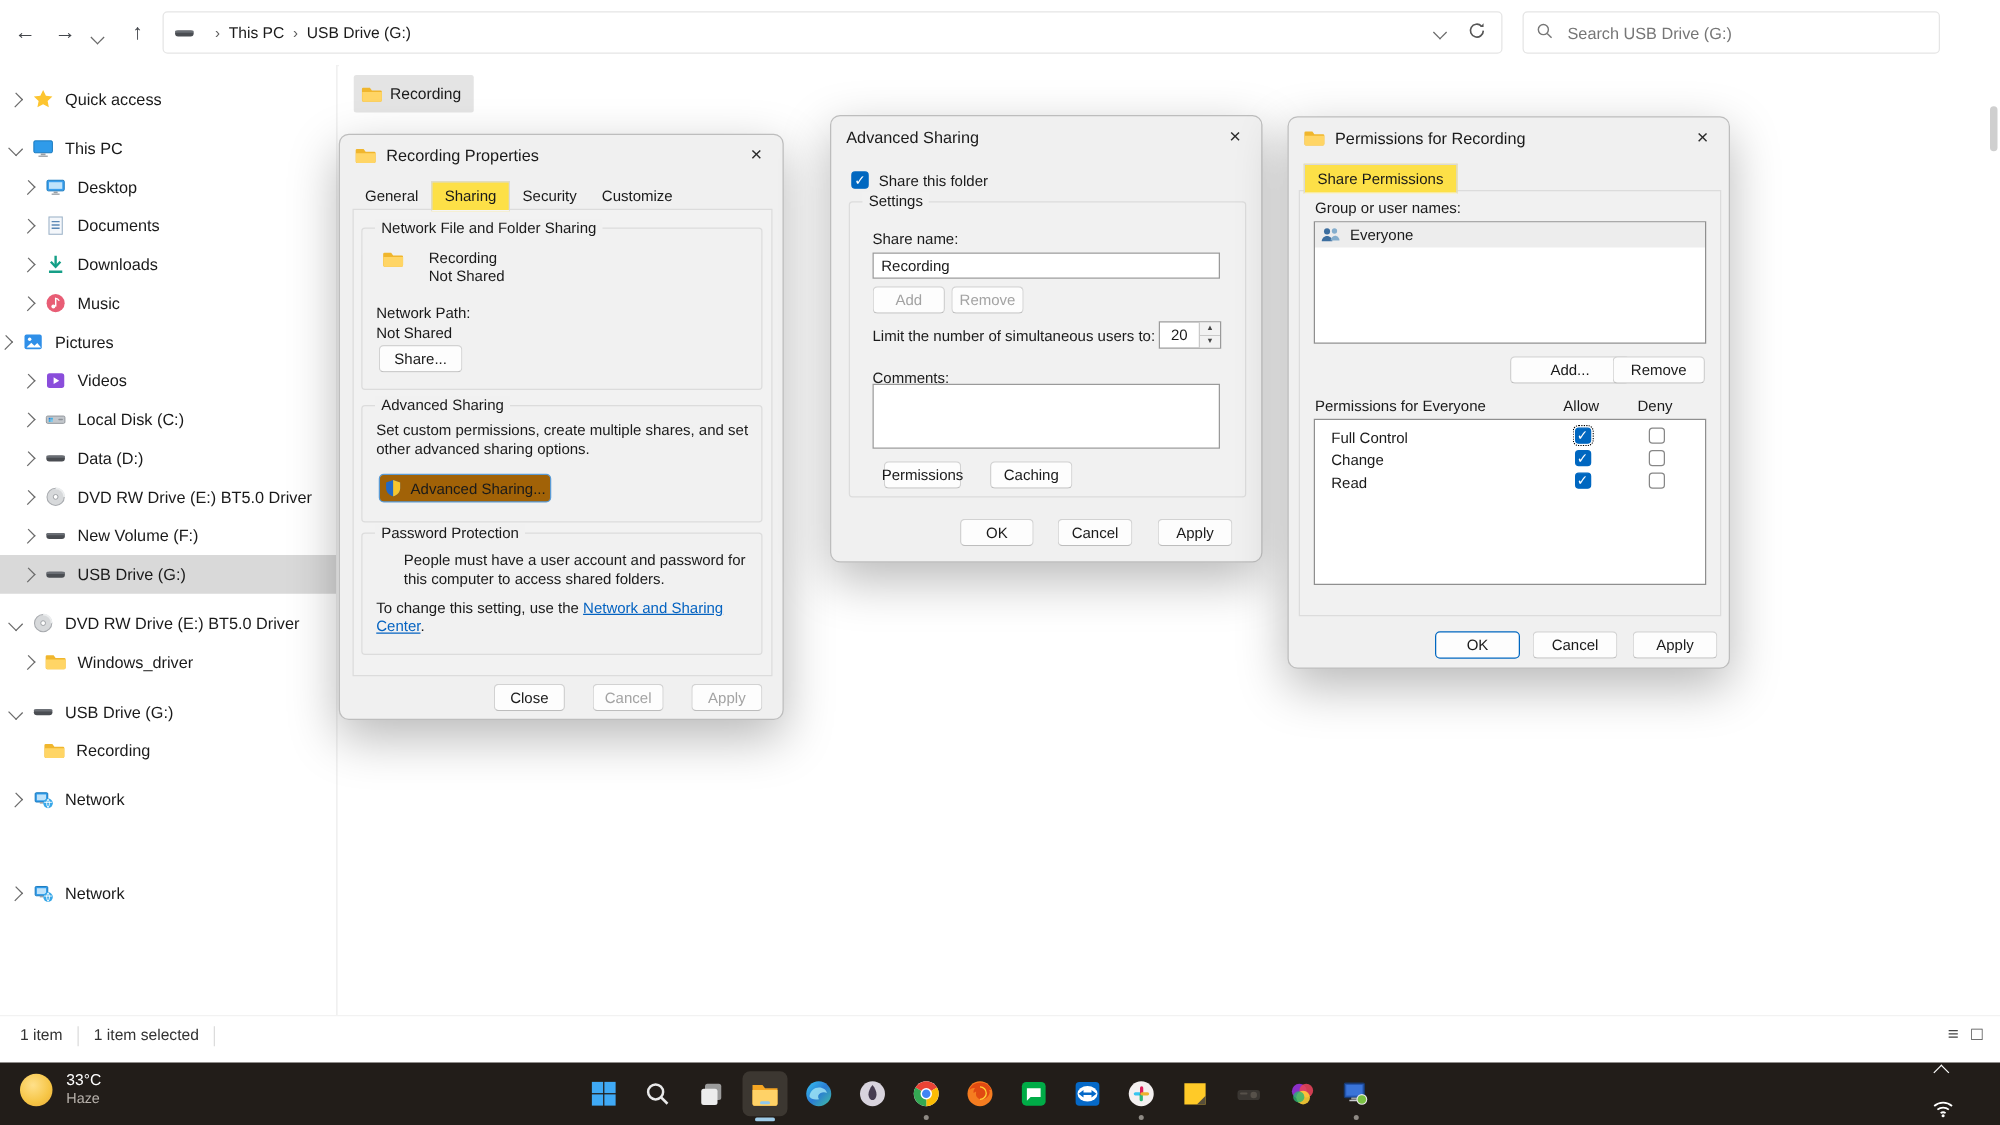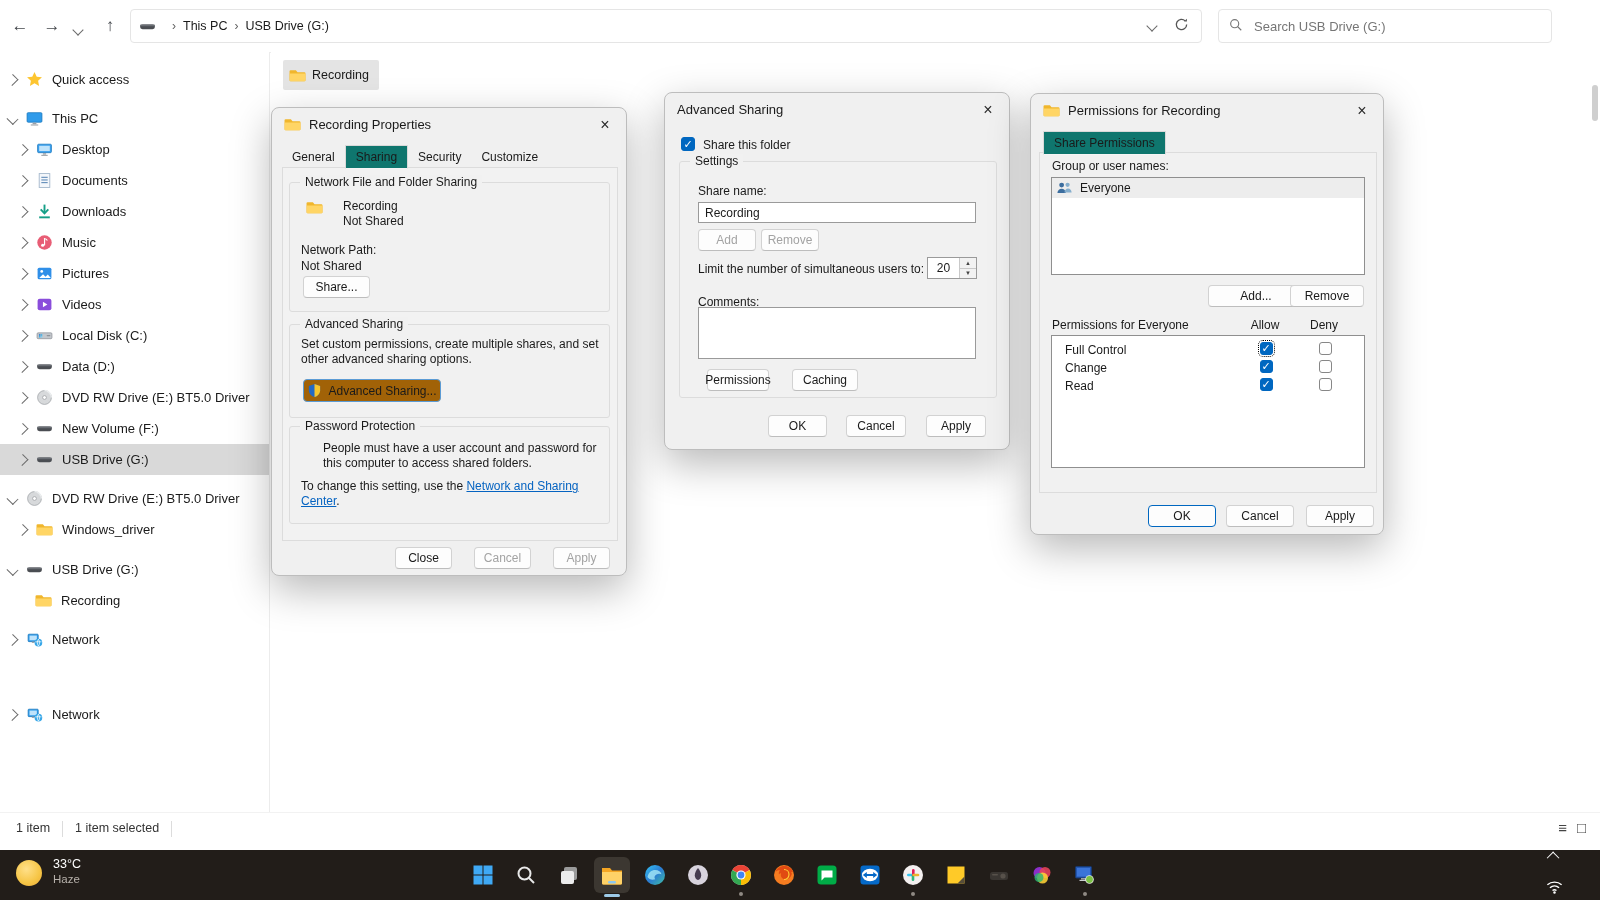--- a/index.html
+++ b/index.html
@@ -38,21 +38,21 @@
     display:flex;align-items:flex-start;padding:8px 14px 0 16px;box-sizing:border-box;font-size:12.5px;color:#333;}
   .stat-div{width:1px;height:16px;background:#dcdcdc;margin:0 12px;}
   #view-toggles{margin-left:auto;display:flex;gap:10px;color:#444;font-size:15px;margin-top:-2px;}
   
   .dlg{position:absolute;background:#f0f0f0;border:1px solid #bdbdbd;border-radius:8px;
     box-shadow:0 14px 40px rgba(0,0,0,.28);overflow:hidden;}
   .dlg-title{display:flex;align-items:center;height:33px;padding:0 6px 0 12px;font-size:13px;}
   .dlg-title .s-icon{margin-right:8px;}
   .dlg-x{margin-left:auto;width:30px;text-align:center;font-size:16px;color:#2b2b2b;}
   .tab{display:inline-block;font-size:12px;padding:4px 10px;color:#1a1a1a;}
-  .tab.active{background:#0f766e;border:1px solid #d9d9d9;border-bottom:1px solid #f5f5f5;position:relative;z-index:2;}
+  .tab.active{background:#fde047;border:1px solid #d9d9d9;border-bottom:1px solid #f5f5f5;position:relative;z-index:2;}
   .page{position:absolute;border:1px solid #dcdcdc;background:#f2f2f2;}
   .gb{position:absolute;border:1px solid #dcdcdc;border-radius:3px;}
   .gb-t{position:absolute;top:-8px;left:10px;background:#f1f1f1;padding:0 5px;font-size:12px;white-space:nowrap;}
   .btn{position:absolute;height:22px;background:#fdfdfd;border:1px solid #d2d2d2;border-bottom-color:#bdbdbd;border-radius:4px;
     font-size:12px;color:#1a1a1a;display:flex;align-items:center;justify-content:center;box-sizing:border-box;}
   .btn.disabled{color:#a3a3a3;}
   .btn.default{border:1px solid #0067c0;}
   .btn.uac{background:#a16207;border:1px solid #5b9bd5;}
   .btn.uac svg{width:15px;height:15px;margin-right:6px;}
   .cb{display:inline-flex;width:14px;height:14px;border-radius:3px;align-items:center;justify-content:center;
@@ -73,21 +73,21 @@
   #spin-btns span:first-child{border-bottom:1px solid #c9c9c9;}
   
   .perm-row{position:relative;height:18px;display:flex;align-items:center;font-size:12px;}
   .perm-row .pname{margin-left:13px;}
   .perm-cell{position:absolute;width:40px;display:flex;justify-content:center;top:1px;}
   .perm-cell .cb{width:13px;height:13px;}
   .ev-row{height:20px;display:flex;align-items:center;background:#ededed;padding-left:4px;font-size:12px;}
   .ev-row .s-icon{margin-right:7px;}
   
   #taskbar{position:absolute;left:0;top:850px;width:1600px;height:50px;background:#221d19;}
-  #weather{position:absolute;left:16px;top:7px;display:flex;align-items:flex-end;color:#fff;}
+  #weather{position:absolute;left:16px;top:7px;display:flex;align-items:center;color:#fff;}
   #sun{width:26px;height:26px;border-radius:50%;background:radial-gradient(circle at 40% 35%,#ffe08a,#f6c545 60%,#e8a93c);margin-right:11px;}
   #weather .temp{font-size:12.5px;line-height:15px;}
   #weather .cond{font-size:11.5px;color:#b7b1ab;line-height:14px;}
   #tb-icons{position:absolute;left:471px;top:0;height:50px;display:flex;align-items:center;gap:19px;}
   .tb-icon{position:relative;width:24px;height:24px;display:flex;align-items:center;justify-content:center;}
   .tb-icon svg{width:24px;height:24px;display:block;}
   .tb-icon.active::before{content:"";position:absolute;inset:-6px;background:#3c3731;border-radius:6px;z-index:0;}
   .tb-icon.active::after{content:"";position:absolute;left:4px;bottom:-10px;width:16px;height:3px;border-radius:2px;background:#9ecbe8;}
   .tb-icon svg{position:relative;z-index:1;}
   .run-dot{position:absolute;left:10px;bottom:-9px;width:4px;height:4px;border-radius:50%;background:#8f8a84;}
@@ -202,21 +202,21 @@
           <span class="s-icon">
             <svg viewBox="0 0 16 16">
               <circle cx="8" cy="8" r="6.8" fill="#e85d75"></circle>
               <circle cx="6.3" cy="10.6" r="1.5" fill="#fff"></circle>
               <rect x="7.5" y="4.2" width="1.1" height="6.4" fill="#fff"></rect>
               <path d="M7.5 4.2c1.6.2 2.7.9 3.2 2" stroke="#fff" fill="none"></path>
             </svg>
           </span>
           <span class="s-label">Music</span>
         </div>
-        <div class="side-row" style="padding-left: 18px;">
+        <div class="side-row" style="">
           <span class="chev chev-right"></span>
           <span class="s-icon">
             <svg viewBox="0 0 16 16">
               <rect x="1.5" y="2.5" width="13" height="11" rx="1.5" fill="#2f8fe8"></rect>
               <circle cx="5.4" cy="6" r="1.3" fill="#fff"></circle>
               <path d="M3 12.2l3.6-3.6 2.4 2.4 2.1-2.1 2.9 3.3z" fill="#fff"></path>
             </svg>
           </span>
           <span class="s-label">Pictures</span>
         </div>

